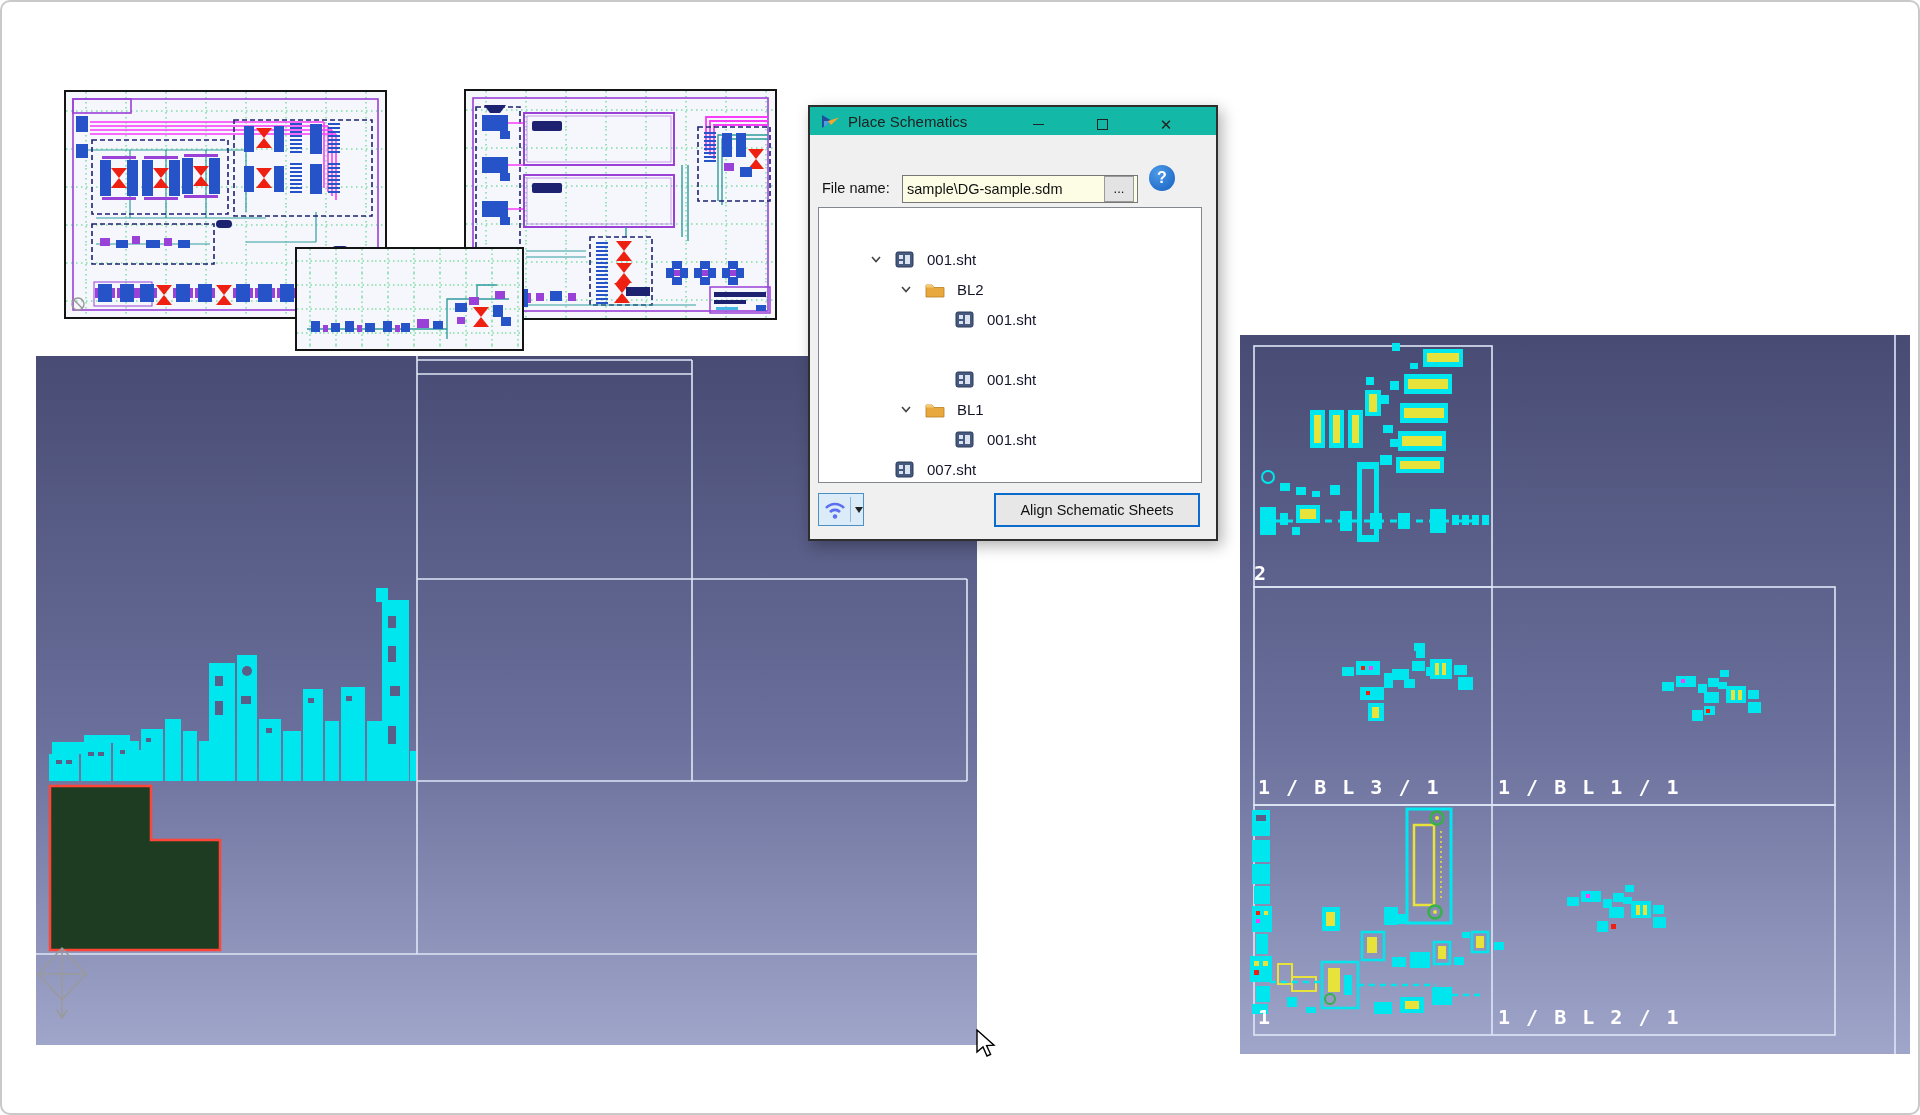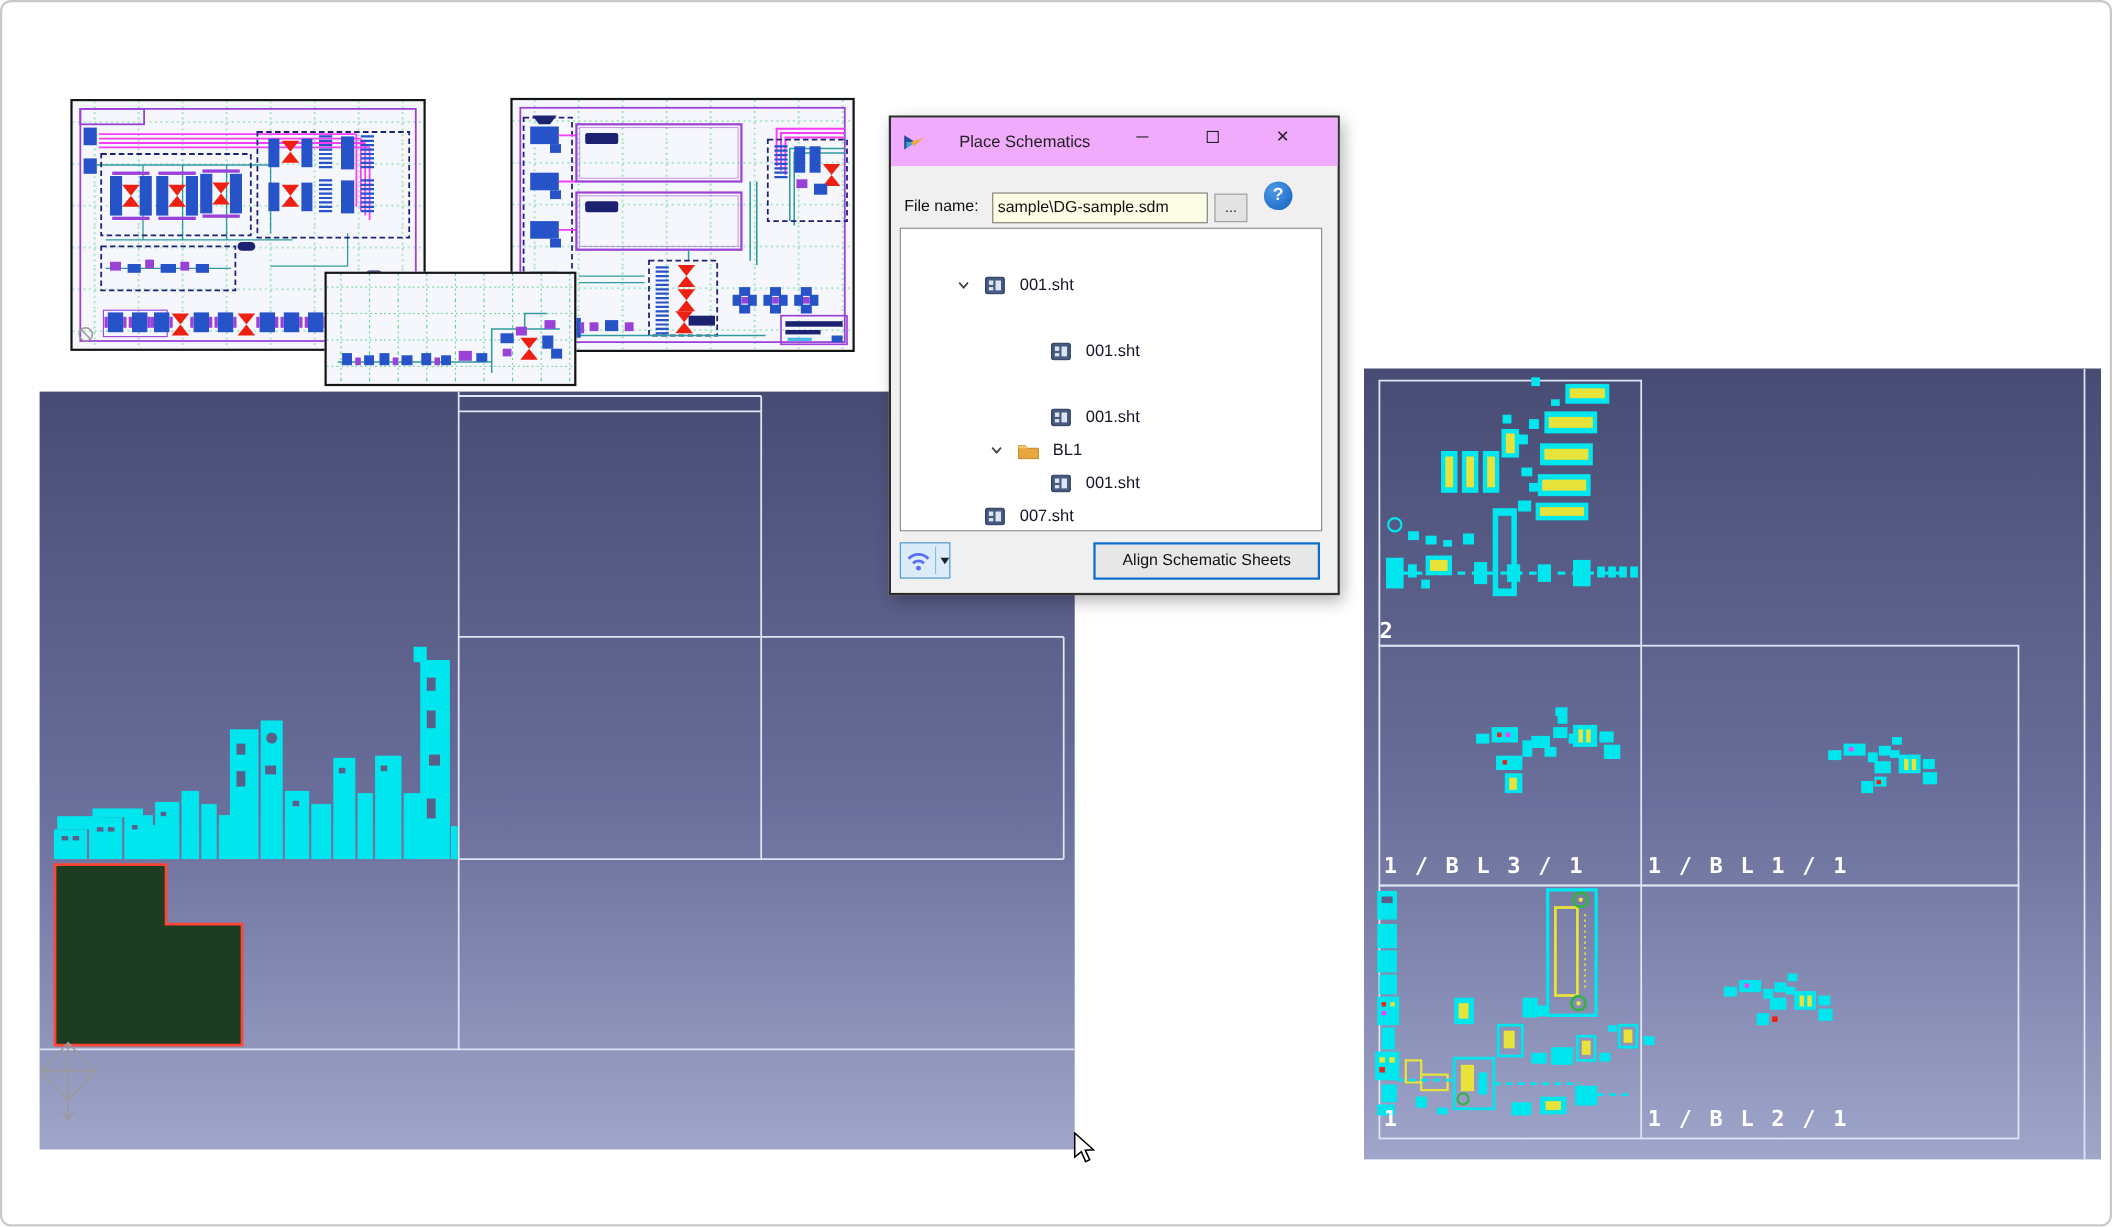--- a/index.html
+++ b/index.html
@@ -29,30 +29,30 @@
   .fc{fill:var(--component-cyan)} .fy{fill:var(--component-yellow)}
   .sc{stroke:var(--component-cyan);fill:none} .sy{stroke:var(--component-yellow);fill:none}
   .sw{stroke:var(--grid-line);fill:none;stroke-width:1.6}
   .hole{fill:var(--viewport-hole)}
   .sgn{stroke:#35b04a;fill:none}
   .vp-label{position:absolute;color:#fff;font-family:"DejaVu Sans Mono",monospace;
             font-weight:bold;font-size:20px;letter-spacing:2px;white-space:pre;}
   
   #dialog{left:806px;top:103px;width:410px;height:436px;background:#f0f0f0;
           border:2px solid #2e2e2e;box-shadow:4px 5px 14px rgba(0,0,0,.3);}
-  #dlg-titlebar{position:absolute;left:0;top:0;width:100%;height:44px;background:#f0abfc;display:flex;align-items:center;gap:24px;}
+  #dlg-titlebar{position:absolute;left:0;top:0;width:100%;height:28px;background:#14b8a6;display:flex;align-items:center;}
   #dlg-title{font-size:15px;color:#1f1f1f;margin-left:8px;}
   .win-btns{position:absolute;right:18px;top:0;height:34px;display:flex;}
   .win-btn{width:64px;height:34px;display:flex;align-items:center;justify-content:center;cursor:default;}
   .glyph-min{width:11px;height:0;border-top:1.6px solid #222;}
   .glyph-max{width:11px;height:11px;border:1.6px solid #222;}
   .glyph-close{font-size:15px;color:#222;line-height:1;}
   .file-row{position:absolute;left:0;top:68px;width:100%;height:28px;}
   .file-label{position:absolute;left:12px;top:5px;font-size:14.5px;color:#111;}
-  .file-input{position:absolute;left:92px;top:0;width:196px;height:28px;background:#fdfce4;
+  .file-input{position:absolute;left:92px;top:0;width:236px;height:28px;background:#fdfce4;
               border:1px solid #777;font-size:14.5px;color:#111;padding:0 4px;font-family:"Liberation Sans",sans-serif;}
   .browse-btn{position:absolute;left:294px;top:1px;width:30px;height:26px;background:#e3e3e3;
               border:1px solid #9a9a9a;font-size:13px;text-align:center;line-height:24px;color:#111;}
   .help-btn{position:absolute;left:339px;top:58px;width:26px;height:26px;border-radius:50%;
             background:radial-gradient(circle at 35% 30%,#4d9ae8,#1560c0);color:#fff;font-size:16px;
             font-weight:bold;text-align:center;line-height:26px;}
   .tree-panel{position:absolute;left:8px;top:100px;width:384px;height:276px;background:#fff;
               border:1px solid #828790;overflow:hidden;}
   .tree-row{position:absolute;left:0;width:100%;height:30px;display:flex;align-items:center;font-size:15px;color:#14142a;}
   .tree-row .chev{position:absolute;width:14px;height:14px;}
@@ -538,20 +538,30 @@
           </svg>
         <svg class="ticon" style="left:76px">
             <rect x="1" y="1" width="17" height="15" rx="2" fill="#46597f" stroke="#2b3a5c"></rect>
             <rect x="4" y="4" width="4" height="4" fill="#dce4f2"></rect>
             <rect x="4" y="10" width="4" height="3" fill="#dce4f2"></rect>
             <rect x="10" y="4" width="5" height="9" fill="#dce4f2"></rect>
           </svg>
         <span class="tlabel" style="left:108px">001.sht</span>
       </div>
 
+      <div class="tree-row" style="top:66px">
+        <svg class="chev" style="left:80px">
+            <path d="M3,5 L7,9.5 L11,5" stroke="#444" stroke-width="1.6" fill="none"></path>
+          </svg>
+        <svg class="ticon" style="left:106px">
+            <path d="M1,4 L7,4 L9,6.5 L19,6.5 L19,16 L1,16 Z" fill="#e9a83d" stroke="#b97f1d" stroke-width="0.8"></path>
+            <path d="M1,4 L7,4 L9,6.5 L1,6.5 Z" fill="#f6c96f"></path>
+          </svg>
+        <span class="tlabel" style="left:138px">BL2</span>
+      </div>
 
       <div class="tree-row" style="top:96px">
         <svg class="ticon" style="left:136px">
             <rect x="1" y="1" width="17" height="15" rx="2" fill="#46597f" stroke="#2b3a5c"></rect>
             <rect x="4" y="4" width="4" height="4" fill="#dce4f2"></rect>
             <rect x="4" y="10" width="4" height="3" fill="#dce4f2"></rect>
             <rect x="10" y="4" width="5" height="9" fill="#dce4f2"></rect>
           </svg>
         <span class="tlabel" style="left:168px">001.sht</span>
       </div>

